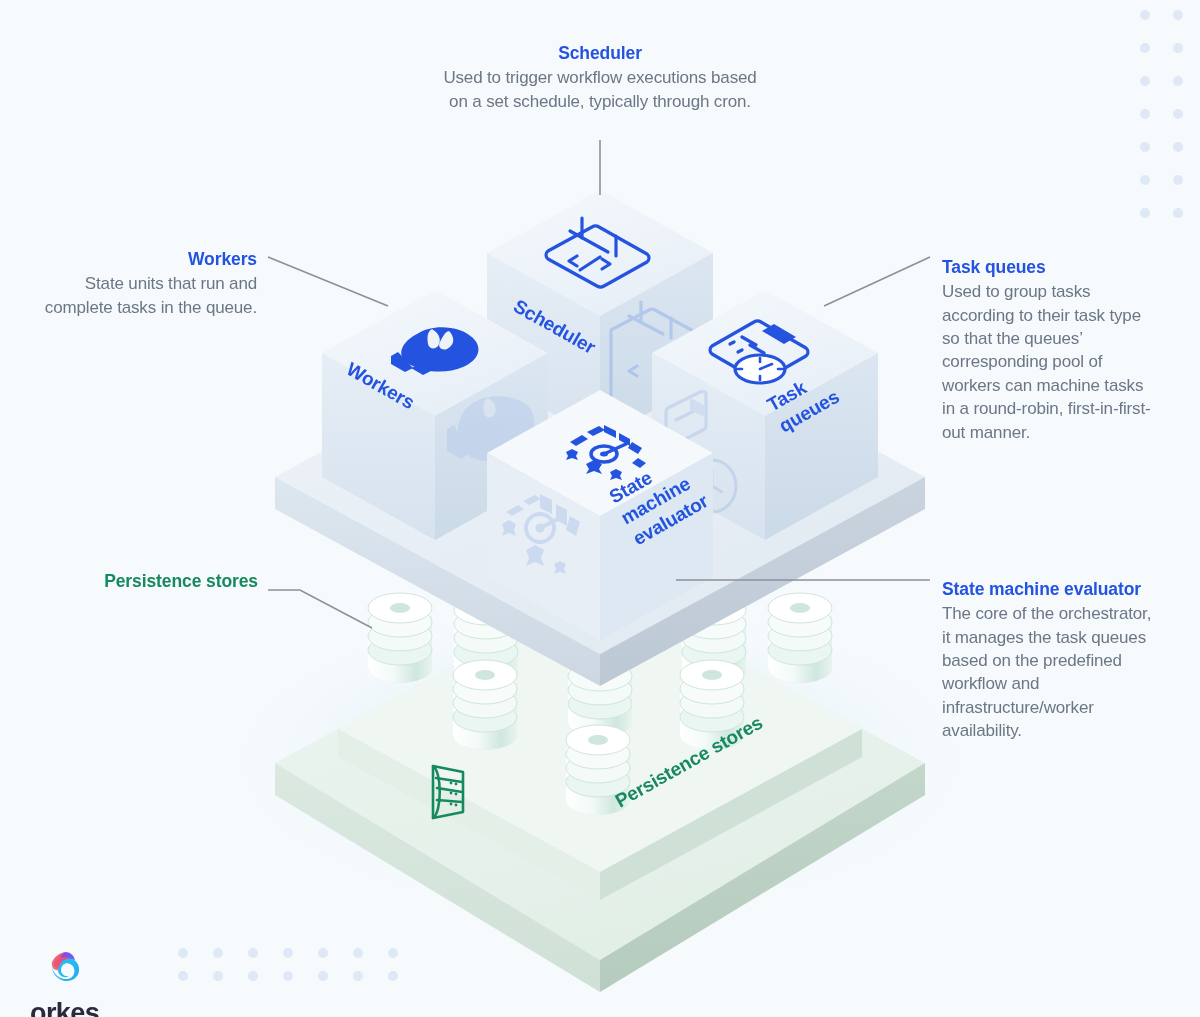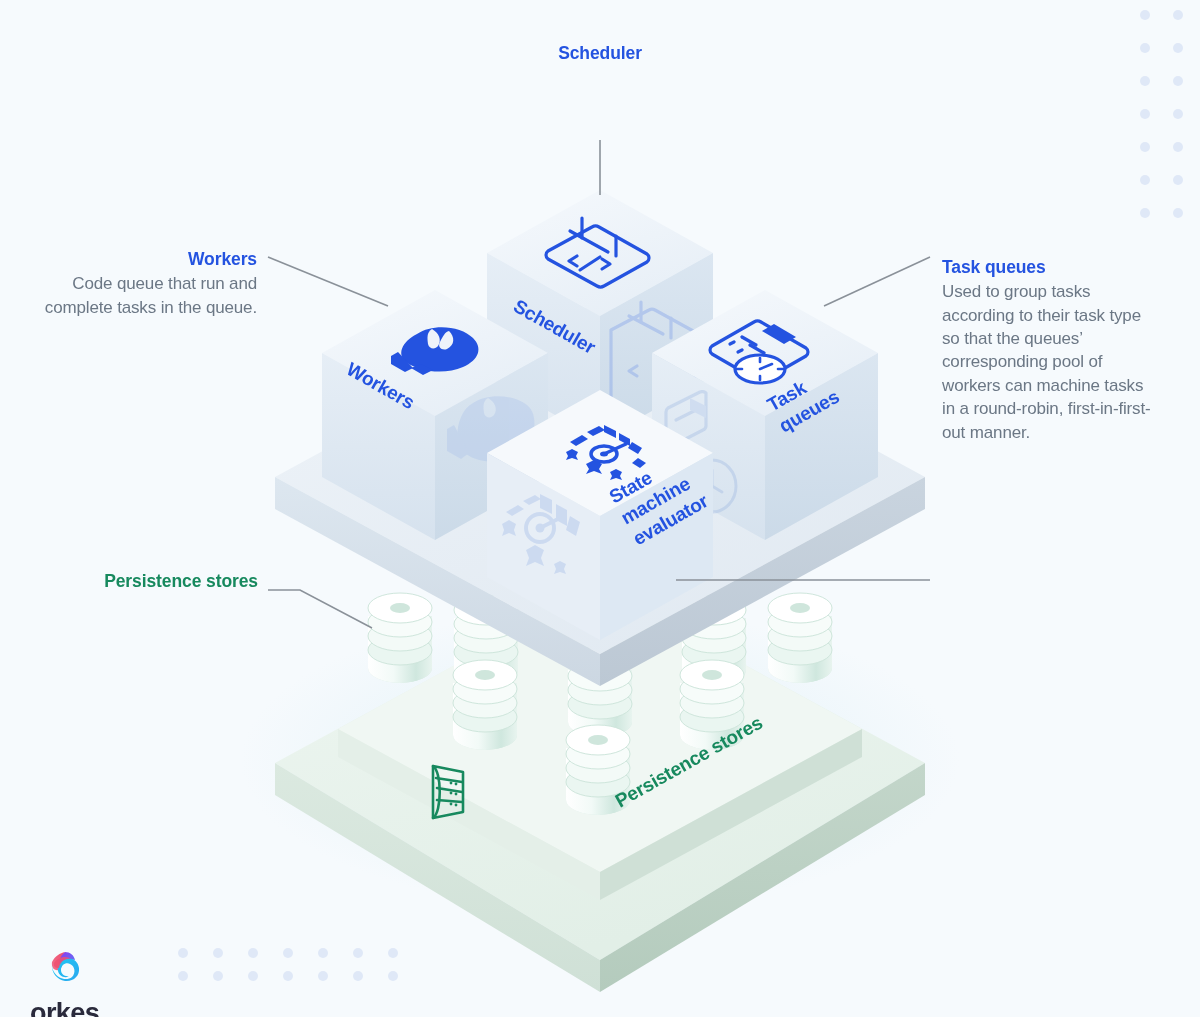--- a/index.html
+++ b/index.html
@@ -403,36 +403,41 @@
       <path d="M600,140 L600,195"></path>
       <path d="M268,257 L388,306"></path>
       <path d="M930,257 L824,306"></path>
       <path d="M268,590 L300,590 L372,628"></path>
       <path d="M930,580 L676,580"></path>
     </g>
   </svg>
 
   <div class="callout c-blue align-c" style="left:440px; top:42px; width:320px;">
     <div class="ttl">Scheduler</div>
+    <div class="body">Used to trigger workflow executions based on a set schedule, typically through cron.</div>
   </div>
 
   <div class="callout c-blue align-r" style="left:20px; top:248px; width:237px;">
     <div class="ttl">Workers</div>
-    <div class="body">Code queue that run and complete tasks in the queue.</div>
+    <div class="body">State units that run and complete tasks in the queue.</div>
   </div>
 
   <div class="callout c-blue align-l" style="left:942px; top:248px; width:216px;">
     <div class="ttl">Task queues</div>
     <div class="body">Used to group tasks according to their task type so that the queues’ corresponding pool of workers can machine tasks in a round-robin, first-in-first-out manner.</div>
   </div>
 
   <div class="callout c-green align-r" style="left:20px; top:570px; width:238px;">
     <div class="ttl">Persistence stores</div>
   </div>
 
+  <div class="callout c-blue align-l" style="left:942px; top:570px; width:215px;">
+    <div class="ttl">State machine evaluator</div>
+    <div class="body">The core of the orchestrator, it manages the task queues based on the predefined workflow and infrastructure/worker availability.</div>
+  </div>
 
   <div class="logo">
     <svg width="34" height="34" viewBox="0 0 34 34" xmlns="http://www.w3.org/2000/svg">
       <defs>
         <linearGradient id="lg1" x1="0.1" y1="0.1" x2="0.9" y2="0.95">
           <stop offset="0%" stop-color="#8b3df0"></stop>
             <stop offset="100%" stop-color="#5b7cf5"></stop>
         </linearGradient>
         <linearGradient id="lg2" x1="0.9" y1="0.1" x2="0.1" y2="0.95">
           <stop offset="0%" stop-color="#ef5171"></stop>

